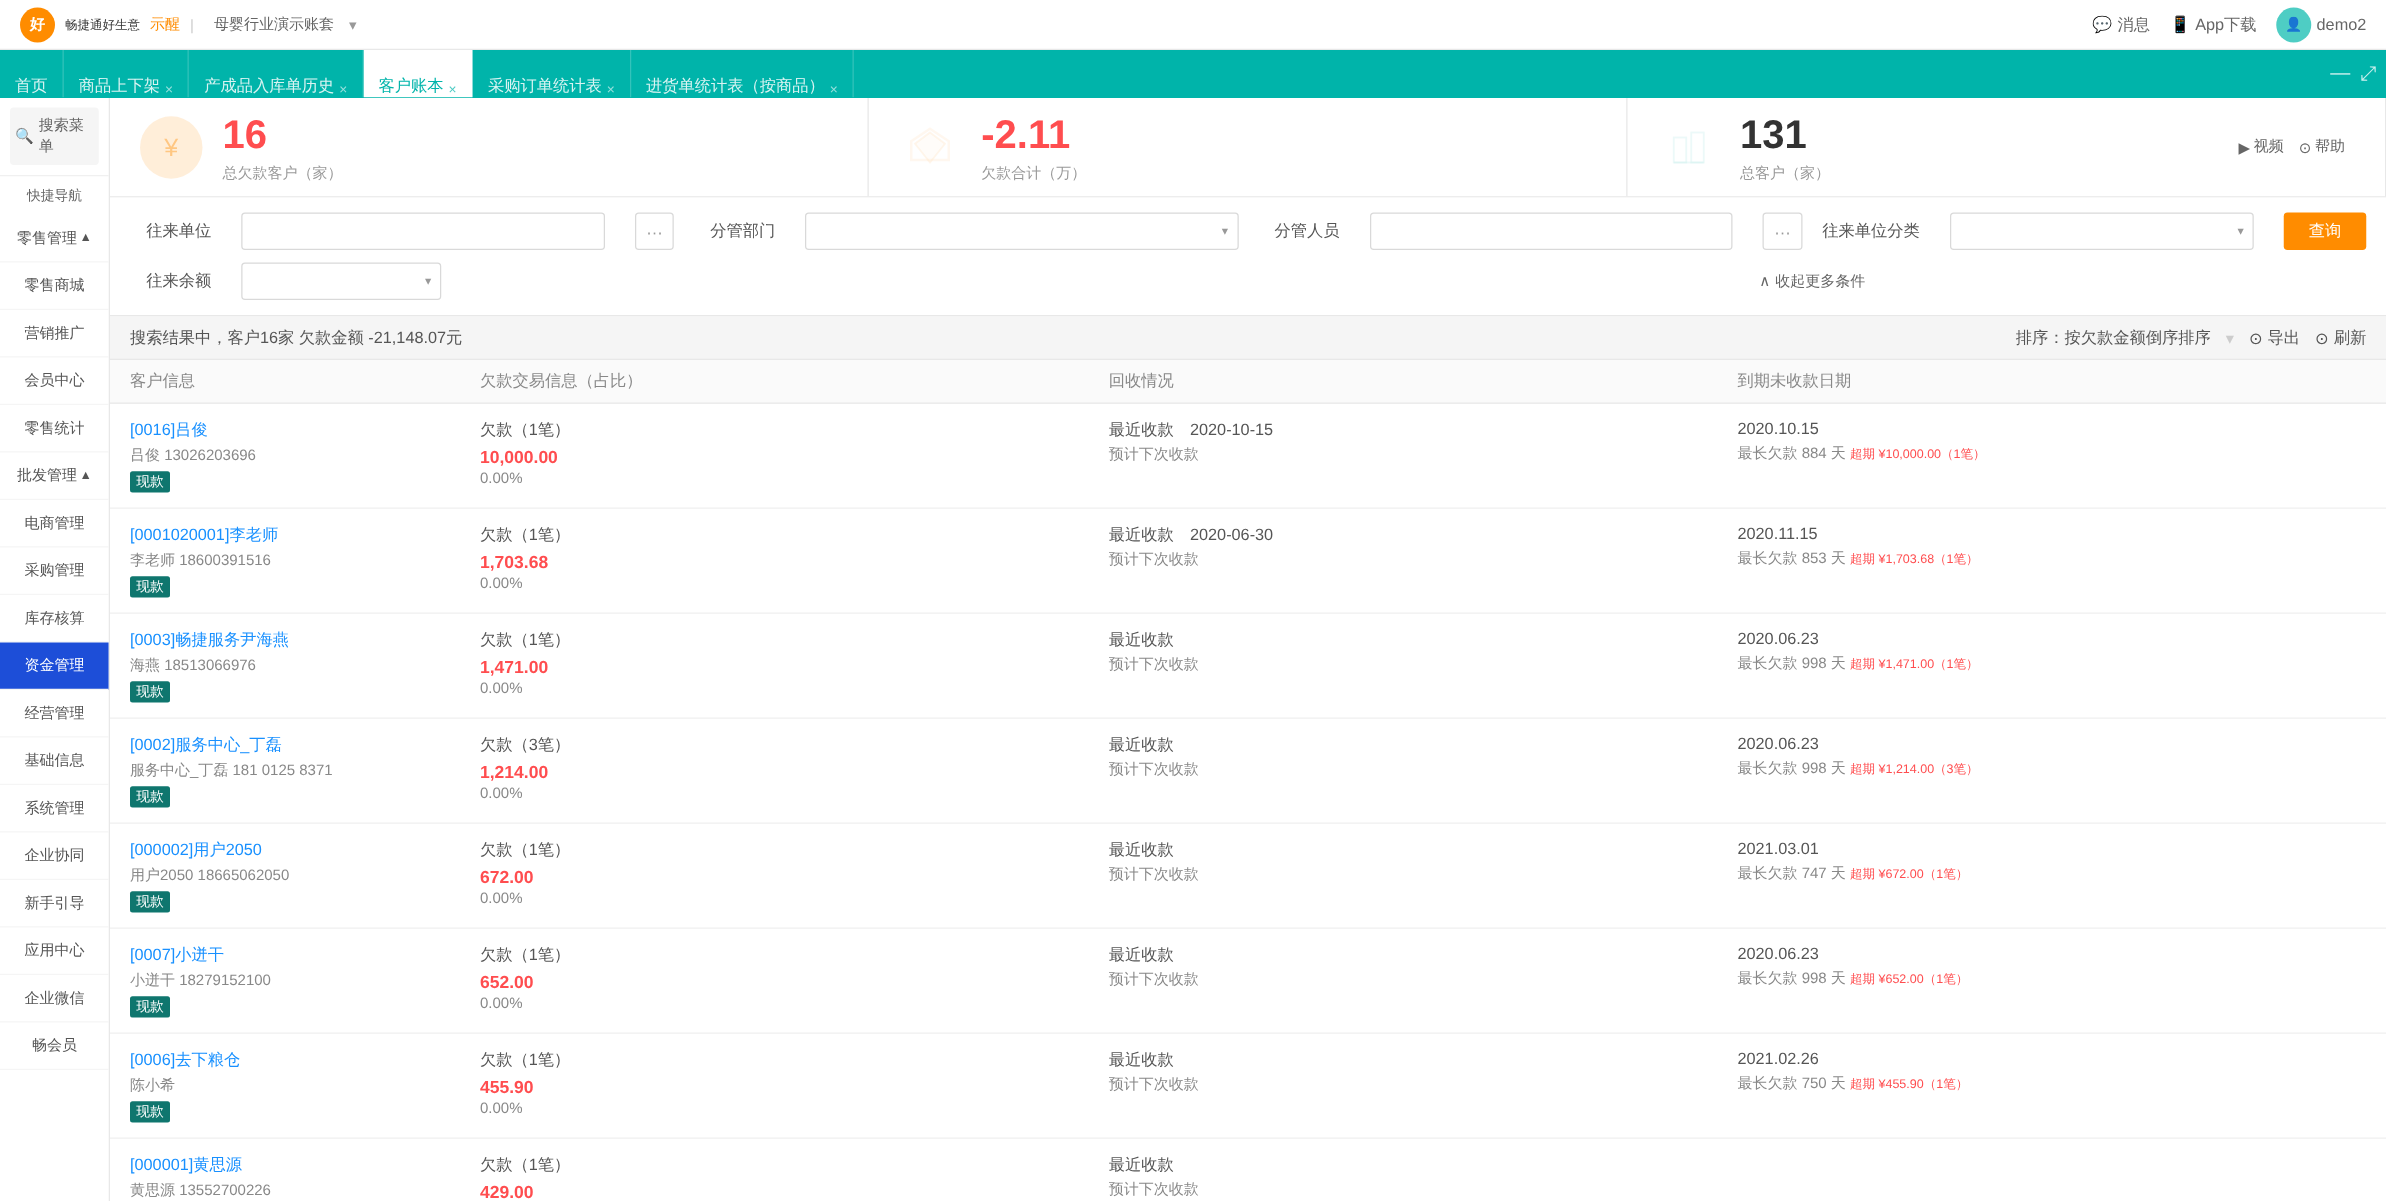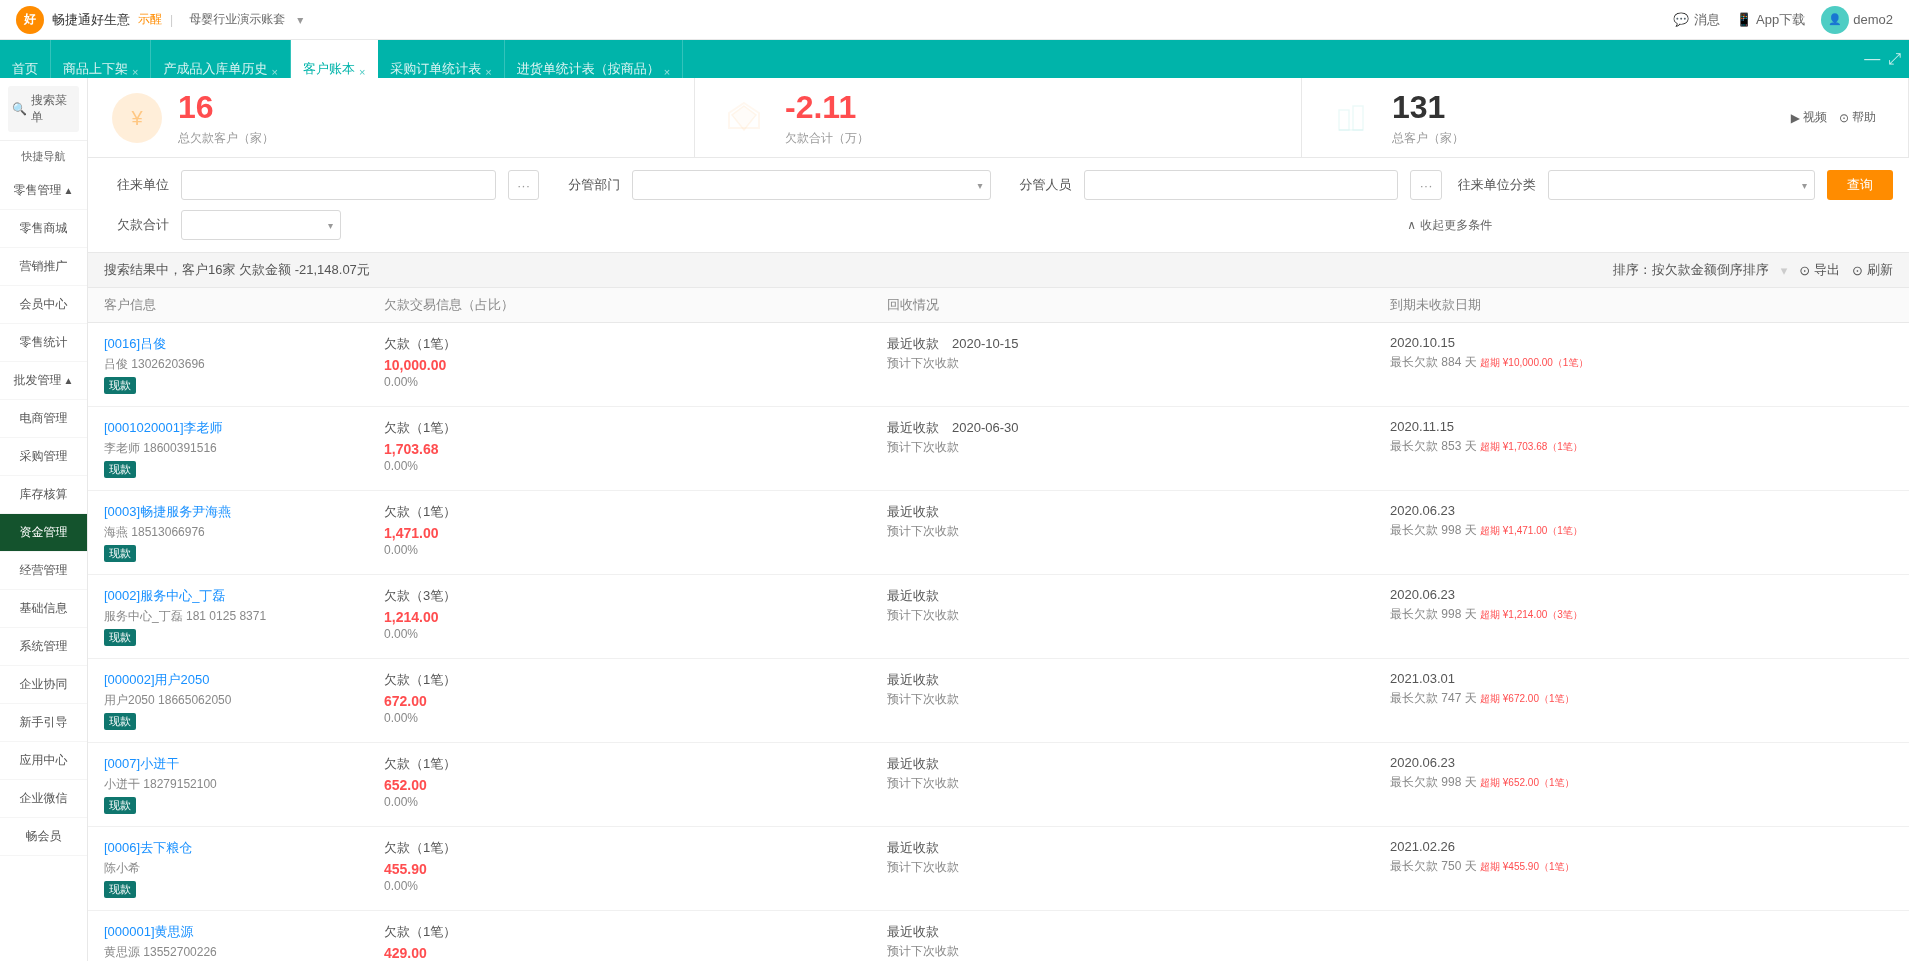--- a/index.html
+++ b/index.html
@@ -13,21 +13,21 @@
       align-items: center;
       justify-content: space-between;
       padding: 0 16px;
       border-bottom: 1px solid #e8e8e8;
       position: fixed;
       top: 0; left: 0; right: 0;
       z-index: 100;
     }
     .logo-area { display: flex; align-items: center; gap: 8px; }
     .logo-icon { width: 28px; height: 28px; background: #ff8c00; border-radius: 50%; display: flex; align-items: center; justify-content: center; color: #fff; font-size: 12px; font-weight: bold; }
-    .logo-text { font-size: 13px; color: #333; }
+    .logo-text { font-size: 10px; color: #333; }
     .store-name { font-size: 12px; color: #666; margin-left: 8px; }
     .header-right { display: flex; align-items: center; gap: 16px; }
     .header-action { display: flex; align-items: center; gap: 4px; font-size: 13px; color: #666; cursor: pointer; }
     .avatar { width: 28px; height: 28px; background: #4ecdc4; border-radius: 50%; display: flex; align-items: center; justify-content: center; color: #fff; font-size: 11px; }
     
     
     .tab-bar {
       height: 38px;
       background: #00b4aa;
       display: flex;
@@ -92,21 +92,21 @@
       gap: 4px;
     }
     .sidebar-item {
       padding: 10px 8px;
       text-align: center;
       cursor: pointer;
       font-size: 12px;
       color: #555;
       border-bottom: 1px solid #f5f5f5;
     }
-    .sidebar-item.active { background: #14532d; color: #fff; }
+    .sidebar-item.active { background: #1d4ed8; color: #fff; }
     .sidebar-item.has-arrow { display: flex; align-items: center; justify-content: center; gap: 2px; }
     .fast-nav { font-size: 11px; color: #666; padding: 8px; text-align: center; cursor: pointer; }
     
     
     .content-area {
       margin-left: 88px;
       flex: 1;
       padding: 0;
       min-height: calc(100vh - 78px);
     }
@@ -148,21 +148,21 @@
     .filter-row {
       display: flex;
       align-items: center;
       gap: 16px;
       margin-bottom: 10px;
     }
     .filter-row:last-child { margin-bottom: 0; }
     .filter-item {
       display: flex;
       align-items: center;
-      gap: 12px;
+      gap: 24px;
       flex: 1;
     }
     .filter-label { font-size: 13px; color: #555; white-space: nowrap; min-width: 65px; text-align: right; }
     .filter-input {
       flex: 1;
       border: 1px solid #d9d9d9;
       border-radius: 3px;
       padding: 5px 8px;
       font-size: 13px;
       color: #333;
@@ -418,21 +418,21 @@
           <span class="filter-label">往来单位分类</span>
           <div class="filter-select-wrap">
             <select></select>
             <span class="select-arrow">▾</span>
           </div>
           <button class="search-btn">查询</button>
         </div>
       </div>
       <div class="filter-row">
         <div class="filter-item">
-          <span class="filter-label">欠款合计</span>
+          <span class="filter-label">往来余额</span>
           <div class="filter-select-wrap" style="max-width:160px;">
             <select>
               <option></option>
             </select>
             <span class="select-arrow">▾</span>
           </div>
         </div>
         <div style="flex:1;display:flex;justify-content:center;">
           <button class="collapse-btn">
             <span>∧</span>

